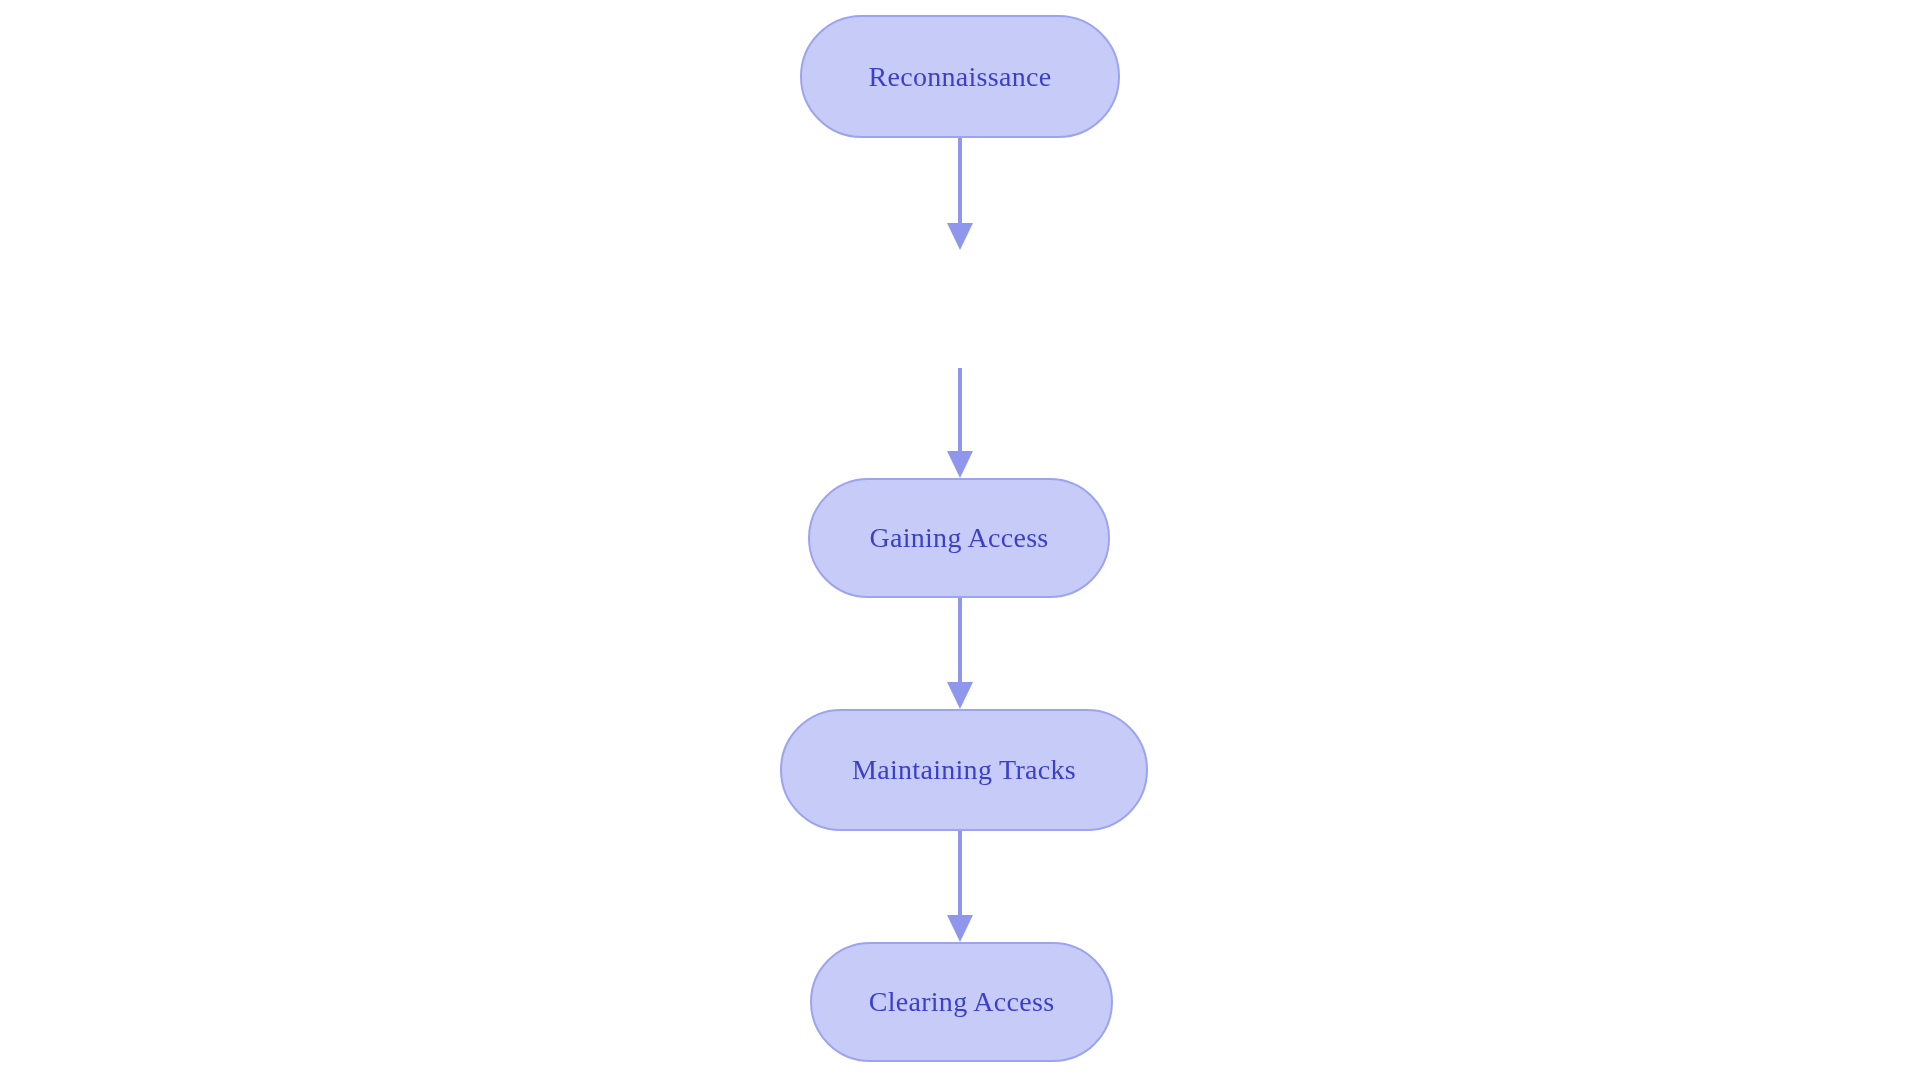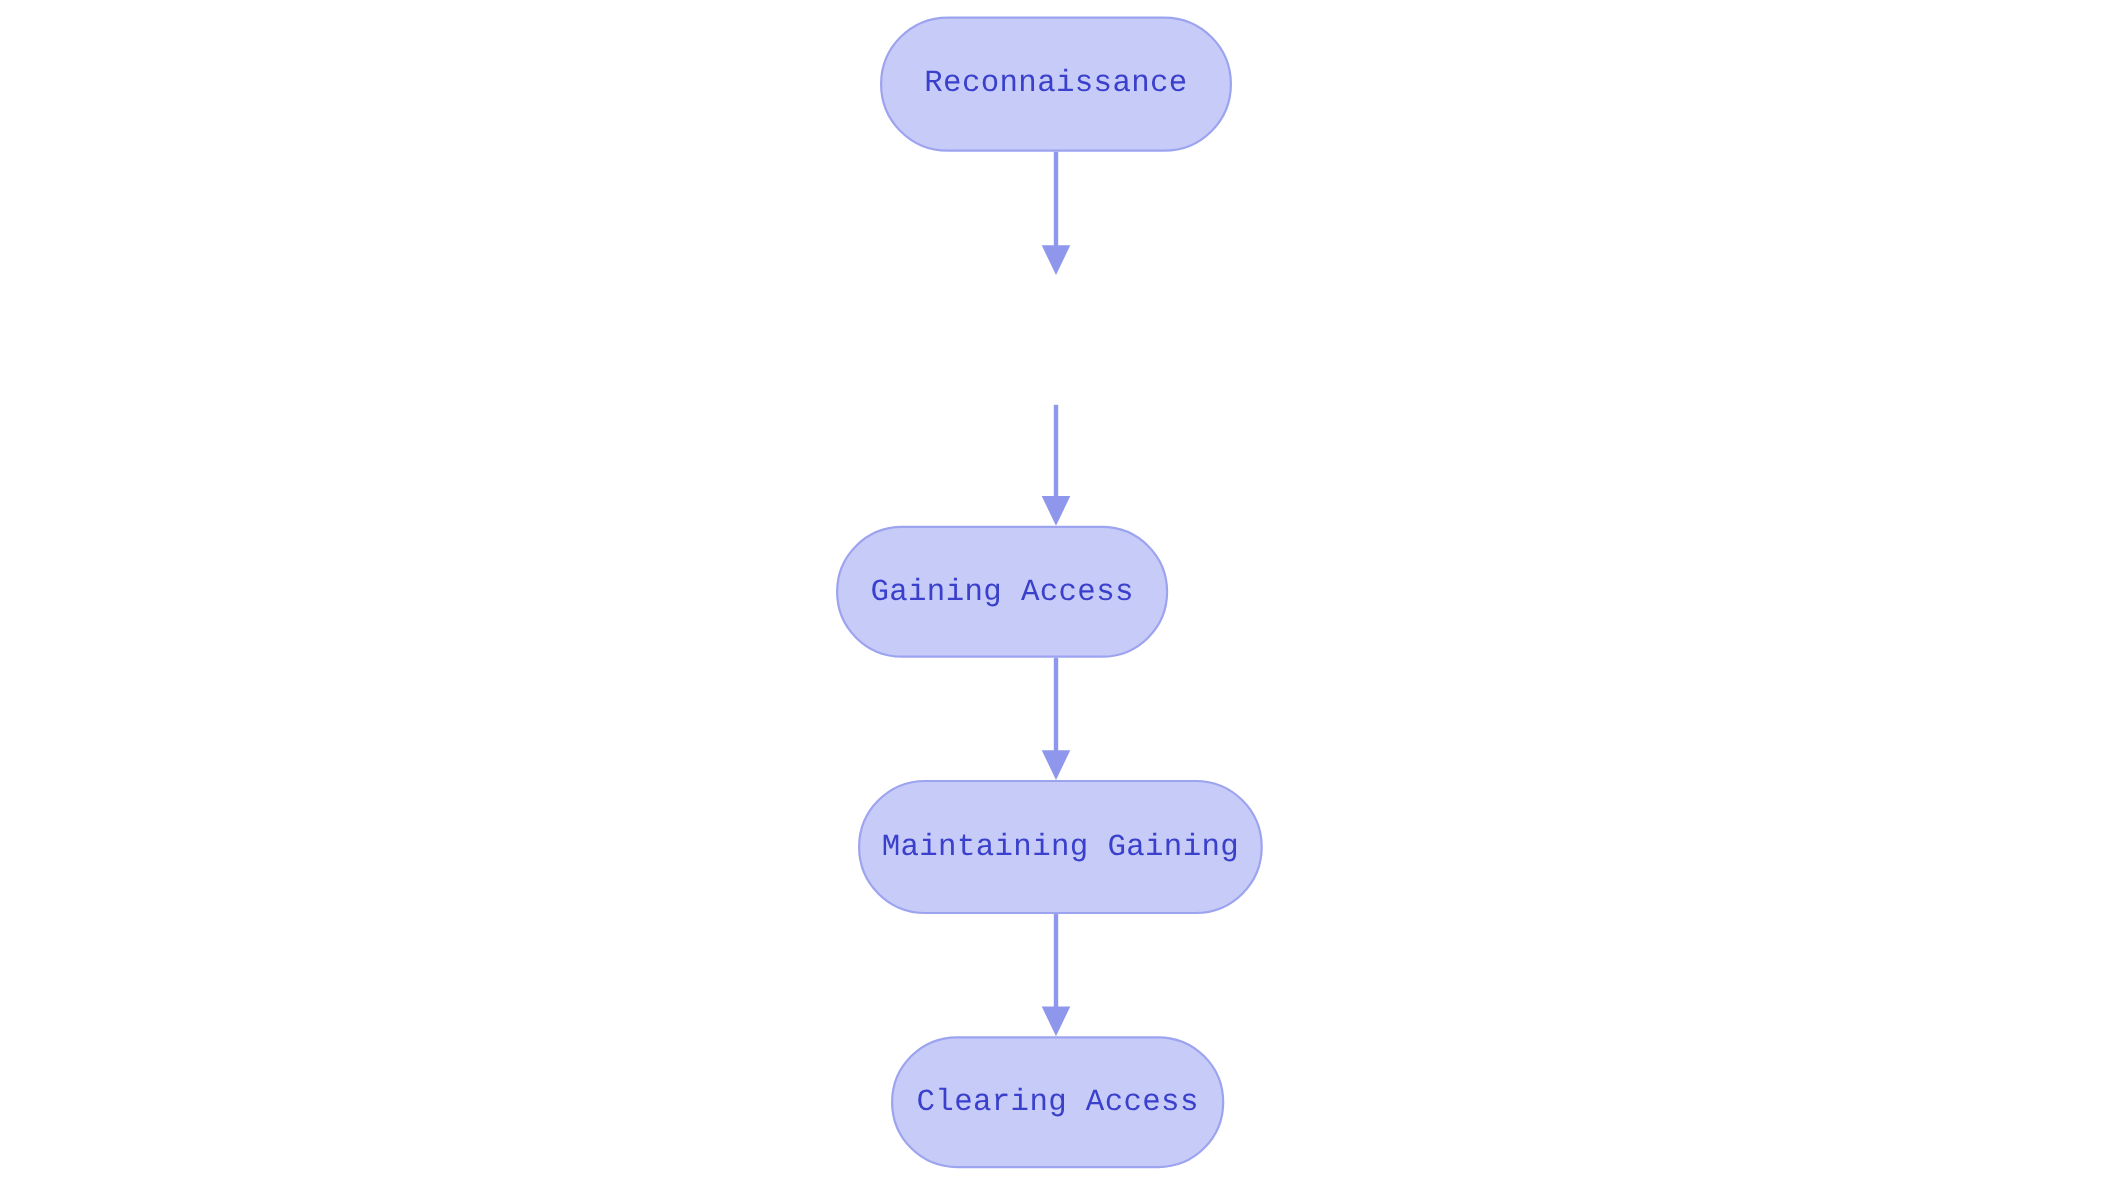--- a/index.html
+++ b/index.html
@@ -11,41 +11,41 @@
   }
   html, body {
     margin: 0;
     padding: 0;
   }
   .canvas {
     position: relative;
     width: 1532px;
     height: 1083px;
     background: var(--canvas-bg);
-    font-family: Liberation Mono, monospace;
+    font-family: Liberation Serif, serif;
     overflow: hidden;
   }
   .node {
     position: absolute;
     box-sizing: border-box;
     display: flex;
     align-items: center;
     justify-content: center;
     background: var(--node-fill);
     border: 2px solid var(--node-border);
     border-radius: 999px;
     color: var(--node-text);
     font-size: 28px;
     letter-spacing: 0.3px;
     text-align: center;
     white-space: nowrap;
   }
   .node-1 { left: 800px; top: 15px;  width: 320px; height: 123px; }
   .node-2 { left: 852px; top: 250px; width: 214px; height: 118px; }
-  .node-3 { left: 760px; top: 478px; width: 302px; height: 120px; }
+  .node-3 { left: 808px; top: 478px; width: 302px; height: 120px; }
   .node-4 { left: 780px; top: 709px; width: 368px; height: 122px; }
   .node-5 { left: 810px; top: 942px; width: 303px; height: 120px; }
 
   .arrow-line {
     position: absolute;
     left: 957.75px;
     width: 4.5px;
     background: var(--arrow);
   }
   .arrow-head {
@@ -89,21 +89,21 @@
   <div class="node node-3">
     <span>Gaining Access</span>
   </div>
 
   <div>
     <div class="arrow-line arrow-3-line"></div>
     <div class="arrow-head arrow-3-head"></div>
   </div>
 
   <div class="node node-4">
-    <span>Maintaining Gaining</span>
+    <span>Maintaining Tracks</span>
   </div>
 
   <div>
     <div class="arrow-line arrow-4-line"></div>
     <div class="arrow-head arrow-4-head"></div>
   </div>
 
   <div class="node node-5">
     <span>Clearing Access</span>
   </div>

